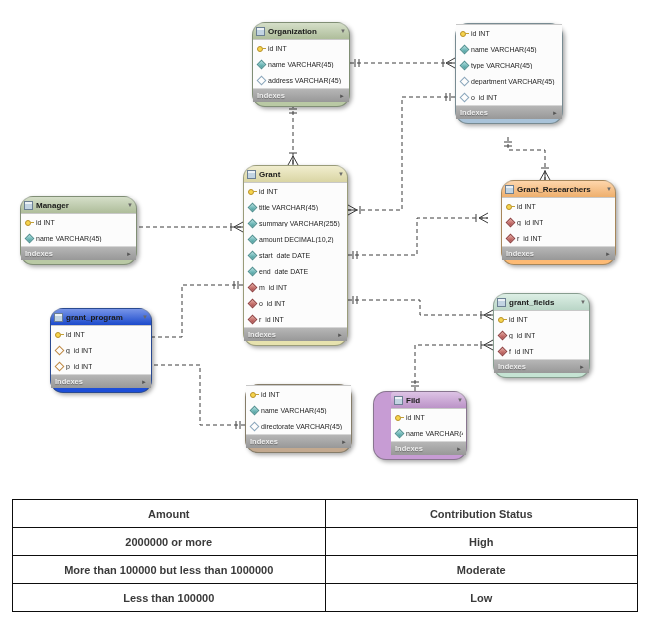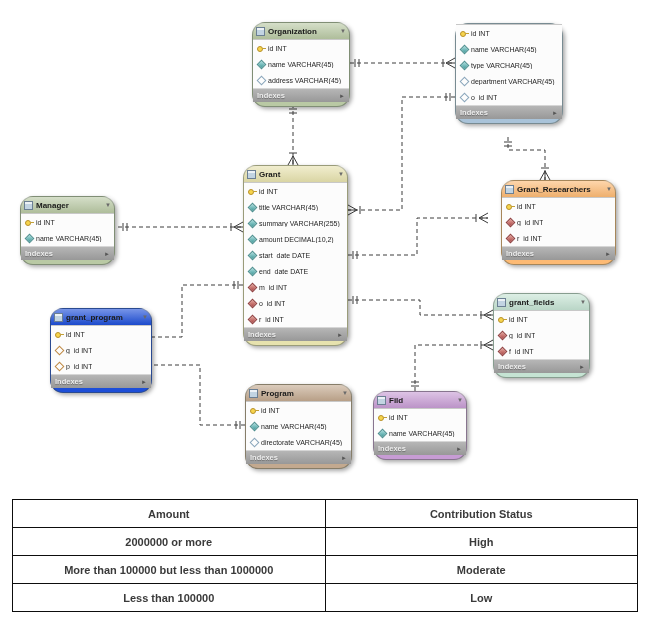--- a/index.html
+++ b/index.html
@@ -235,21 +235,21 @@
           <div class="col-row">
             <span class="col-icon fk"></span>
             <span class="col-label">r_id INT</span>
           </div>
         </div>
         <div class="card-footer">
           <span class="footer-label">Indexes</span>
           <span class="expand-arrow">►</span>
         </div>
       </div>
-      <div class="card" style="left: 20px; top: 196px; width: 95px; background: rgb(185, 201, 164);">
+      <div class="card" style="left: 20px; top: 196px; width: 117px; background: rgb(185, 201, 164);">
         <div class="card-header">
           <span class="tbl-icon"></span>
           <span class="tbl-name">Manager</span>
           <span class="collapse-arrow">▼</span>
         </div>
         <div class="card-body">
           <div class="col-row">
             <span class="col-icon key"></span>
             <span class="col-label">id INT</span>
           </div>
@@ -332,45 +332,40 @@
             <span class="col-icon fk"></span>
             <span class="col-label">f_id INT</span>
           </div>
         </div>
         <div class="card-footer">
           <span class="footer-label">Indexes</span>
           <span class="expand-arrow">►</span>
         </div>
       </div>
       <div class="card" style="left: 245px; top: 384px; width: 107px; background: rgb(195, 169, 143);">
-        <div class="card-header">
-          <span class="tbl-icon"></span>
-          <span class="tbl-name">Program</span>
-          <span class="collapse-arrow">▼</span>
-        </div>
         <div class="card-body">
           <div class="col-row">
             <span class="col-icon key"></span>
             <span class="col-label">id INT</span>
           </div>
           <div class="col-row">
             <span class="col-icon req"></span>
             <span class="col-label">name VARCHAR(45)</span>
           </div>
           <div class="col-row">
             <span class="col-icon opt"></span>
             <span class="col-label">directorate VARCHAR(45)</span>
           </div>
         </div>
         <div class="card-footer">
           <span class="footer-label">Indexes</span>
           <span class="expand-arrow">►</span>
         </div>
       </div>
-      <div class="card" style="left: 373px; top: 391px; width: 94px; background: rgb(199, 156, 212);">
+      <div class="card" style="left: 373px; top: 391px; width: 94px; background: rgb(199, 156, 212); padding-left: 17px;">
         <div class="card-header">
           <span class="tbl-icon"></span>
           <span class="tbl-name">Fild</span>
           <span class="collapse-arrow">▼</span>
         </div>
         <div class="card-body">
           <div class="col-row">
             <span class="col-icon key"></span>
             <span class="col-label">id INT</span>
           </div>

